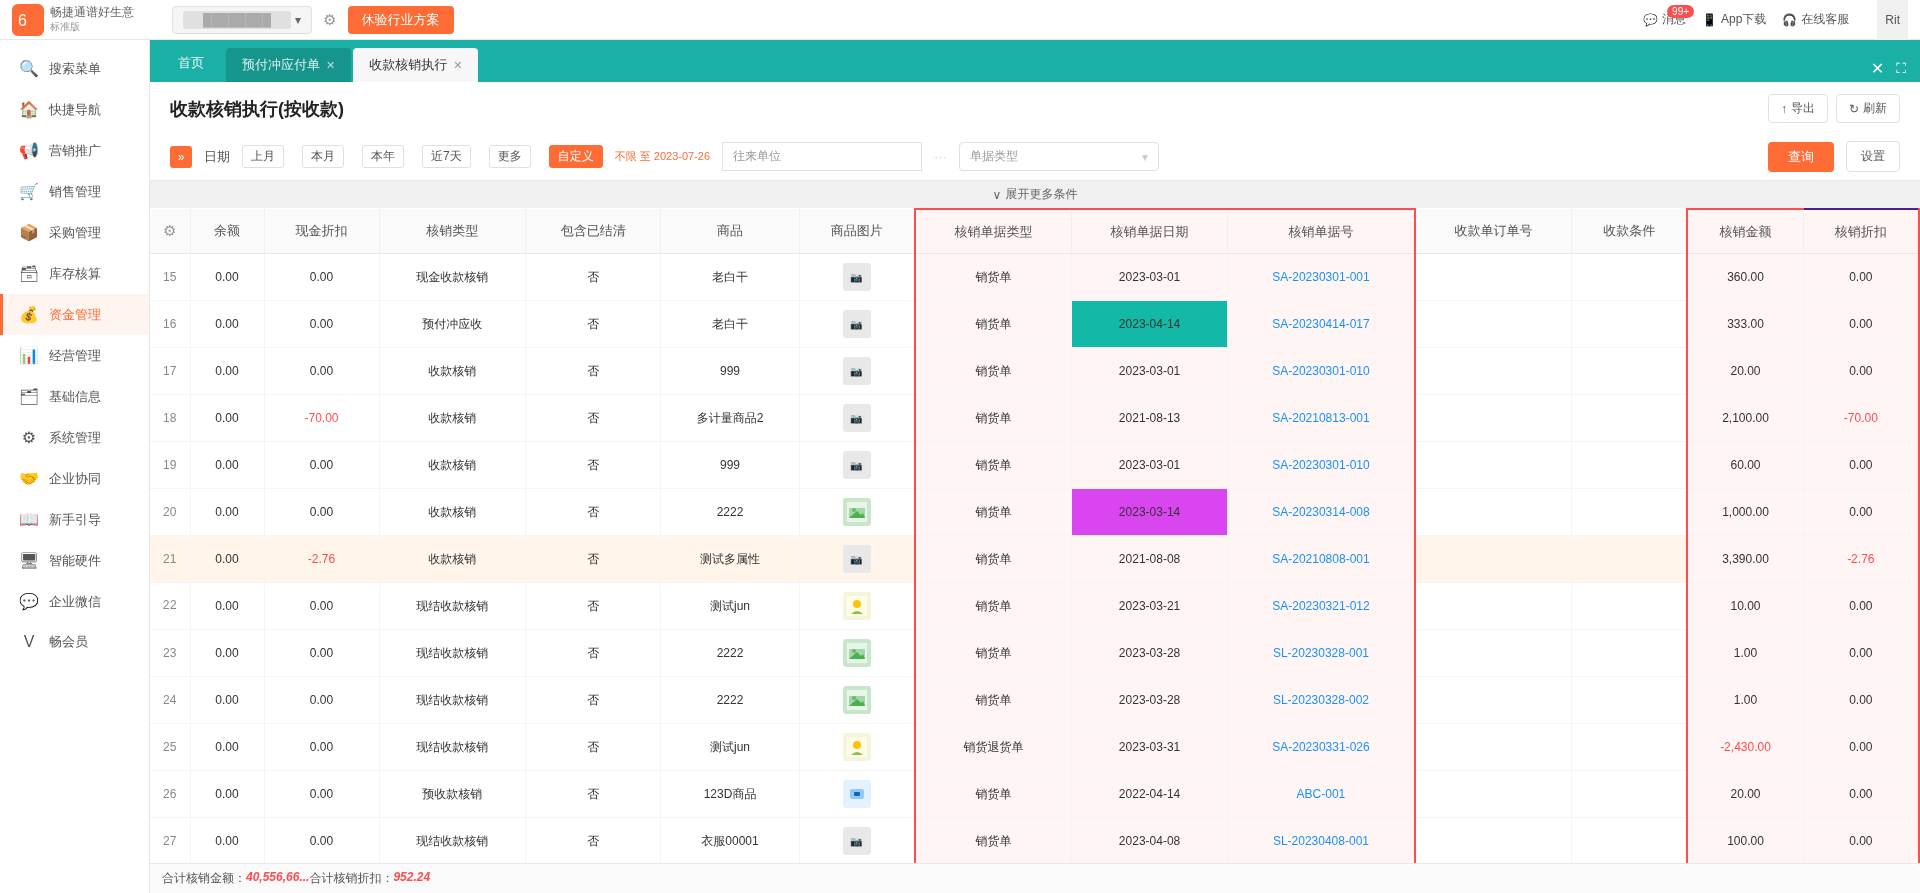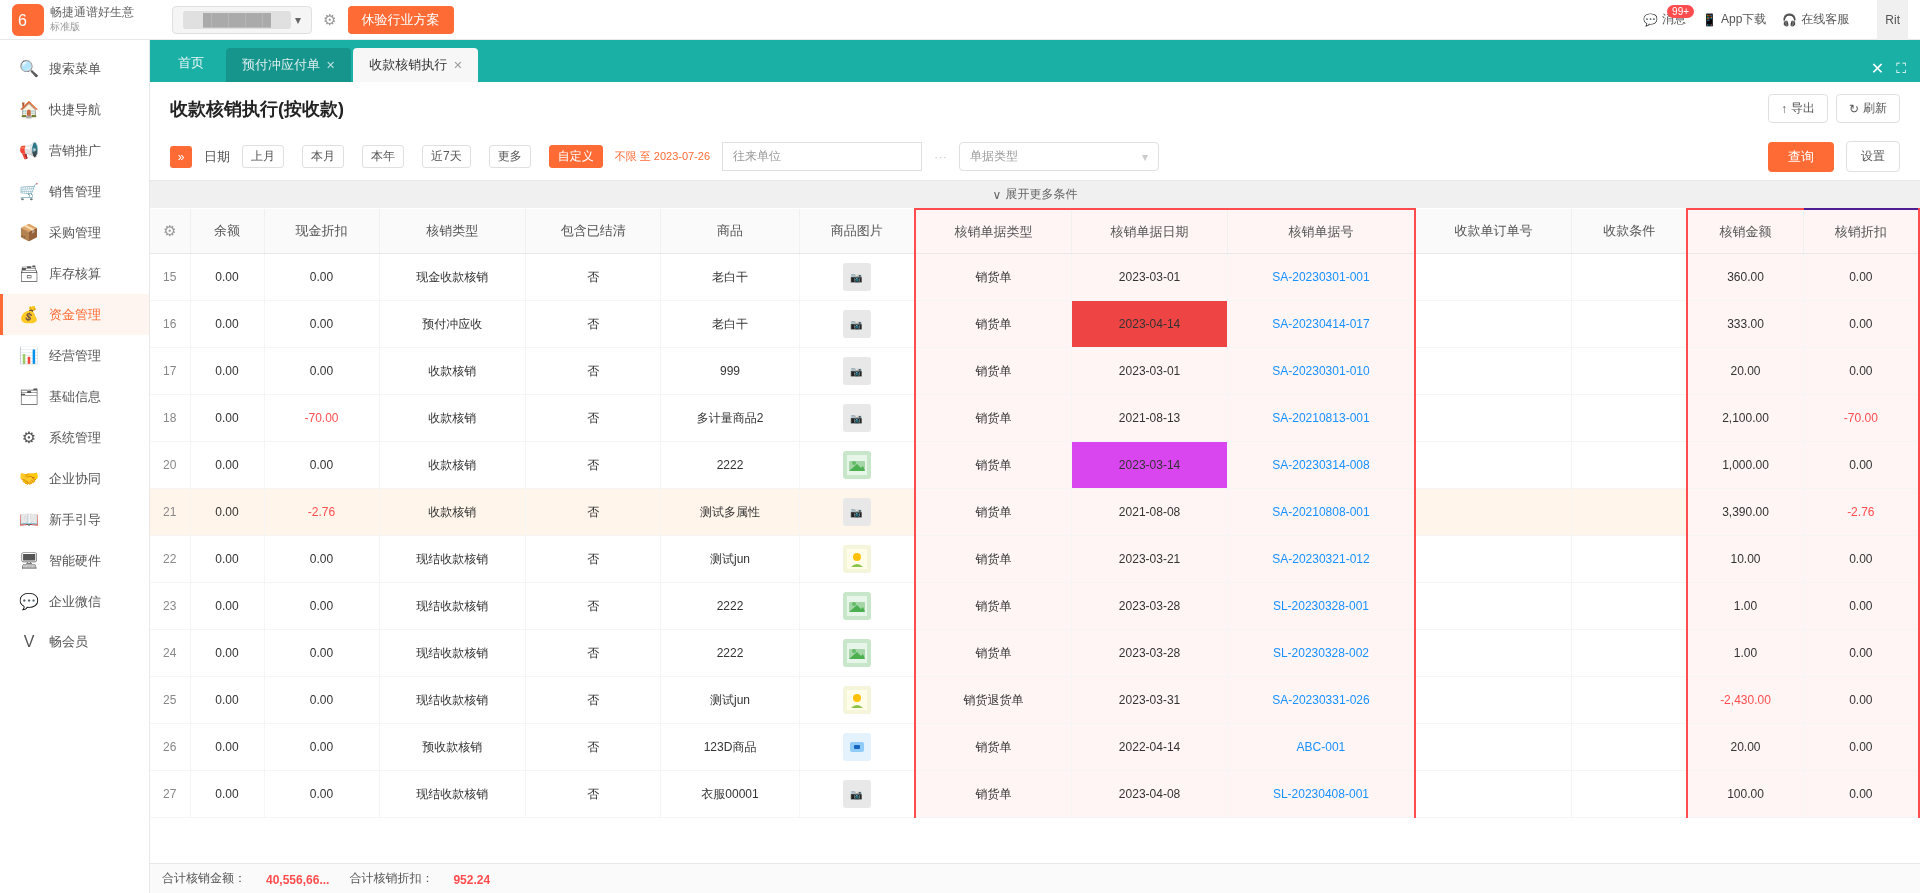--- a/index.html
+++ b/index.html
@@ -295,27 +295,26 @@
     }
     tbody tr.highlighted { background: #fff5eb; }
     .link-cell { color: #1890ff; cursor: pointer; text-decoration: none; }
     .negative { color: #ff4d4f; }
 
     
     .table-footer {
       background: #fafafa;
       border-top: 1px solid #e8e8e8;
       display: flex;
-      align-items: flex-end;
+      align-items: flex-start;
       padding: 6px 12px;
-      gap: 20px;
       font-size: 12px;
       color: #555;
     }
-    .footer-total { color: #ff4d4f; font-weight: bold; }
+    .footer-total { color: #ff4d4f; font-weight: bold; font-style: italic; }
 
     
     ::-webkit-scrollbar { width: 6px; height: 6px; }
     ::-webkit-scrollbar-track { background: #f0f0f0; }
     ::-webkit-scrollbar-thumb { background: #ccc; border-radius: 3px; }
 
     .gear-icon-btn {
       background: none;
       border: none;
       cursor: pointer;
@@ -583,21 +582,21 @@
   </tr>
               <tr>
     <td style="color:#888;">16</td>
     <td>0.00</td>
     <td class="">0.00</td>
     <td>预付冲应收</td>
     <td>否</td>
     <td>老白干</td>
     <td><div class="img-placeholder" style="background:#e8e8e8;color:#aaa;">📷</div></td>
     <td style="border-left:2px solid #ff4d4f;background:#fff5f5;">销货单</td>
-    <td style="background:#ef4444;">2023-04-14</td>
+    <td style="background:#14b8a6;">2023-04-14</td>
     <td style="border-right:2px solid #ff4d4f;background:#fff5f5;"><a class="link-cell">SA-20230414-017</a></td>
     <td></td>
     <td></td>
     <td style="border-left:2px solid #ff4d4f;background:#fff5f5;" class="">333.00</td>
     <td style="border-right:2px solid #ff4d4f;background:#fff5f5;" class="">0.00</td>
   </tr>
               <tr>
     <td style="color:#888;">17</td>
     <td>0.00</td>
     <td class="">0.00</td>
@@ -621,20 +620,36 @@
     <td>否</td>
     <td>多计量商品2</td>
     <td><div class="img-placeholder" style="background:#e8e8e8;color:#aaa;">📷</div></td>
     <td style="border-left:2px solid #ff4d4f;background:#fff5f5;">销货单</td>
     <td style="background:#fff5f5;">2021-08-13</td>
     <td style="border-right:2px solid #ff4d4f;background:#fff5f5;"><a class="link-cell">SA-20210813-001</a></td>
     <td></td>
     <td></td>
     <td style="border-left:2px solid #ff4d4f;background:#fff5f5;" class="">2,100.00</td>
     <td style="border-right:2px solid #ff4d4f;background:#fff5f5;" class="negative">-70.00</td>
+  </tr>
+              <tr>
+    <td style="color:#888;">19</td>
+    <td>0.00</td>
+    <td class="">0.00</td>
+    <td>收款核销</td>
+    <td>否</td>
+    <td>999</td>
+    <td><div class="img-placeholder" style="background:#e8e8e8;color:#aaa;">📷</div></td>
+    <td style="border-left:2px solid #ff4d4f;background:#fff5f5;">销货单</td>
+    <td style="background:#fff5f5;">2023-03-01</td>
+    <td style="border-right:2px solid #ff4d4f;background:#fff5f5;"><a class="link-cell">SA-20230301-010</a></td>
+    <td></td>
+    <td></td>
+    <td style="border-left:2px solid #ff4d4f;background:#fff5f5;" class="">60.00</td>
+    <td style="border-right:2px solid #ff4d4f;background:#fff5f5;" class="">0.00</td>
   </tr>
               <tr>
     <td style="color:#888;">20</td>
     <td>0.00</td>
     <td class="">0.00</td>
     <td>收款核销</td>
     <td>否</td>
     <td>2222</td>
     <td><div class="img-placeholder" style="background:#c8e6c9;">
                     <svg width="20" height="20" viewBox="0 0 20 20">
@@ -662,21 +677,21 @@
     <td><div class="img-placeholder" style="background:#e8e8e8;color:#aaa;">📷</div></td>
     <td style="border-left:2px solid #ff4d4f;background:#fff5f5;">销货单</td>
     <td style="background:#fff5f5;">2021-08-08</td>
     <td style="border-right:2px solid #ff4d4f;background:#fff5f5;"><a class="link-cell">SA-20210808-001</a></td>
     <td></td>
     <td></td>
     <td style="border-left:2px solid #ff4d4f;background:#fff5f5;" class="">3,390.00</td>
     <td style="border-right:2px solid #ff4d4f;background:#fff5f5;" class="negative">-2.76</td>
   </tr>
               <tr>
-    <td style="color:#888;">22</td>
+    <td style="color:#888;font-family:Liberation Mono, monospace;">22</td>
     <td>0.00</td>
     <td class="">0.00</td>
     <td>现结收款核销</td>
     <td>否</td>
     <td>测试jun</td>
     <td><div class="img-placeholder" style="background:#f5f5dc;">
                     <svg width="20" height="20" viewBox="0 0 20 20">
                       <rect width="20" height="20" fill="#fffde7"></rect>
                       <circle cx="10" cy="8" r="4" fill="#ffc107"></circle>
                       <path d="M4,18 Q10,12 16,18" fill="#8bc34a"></path>

